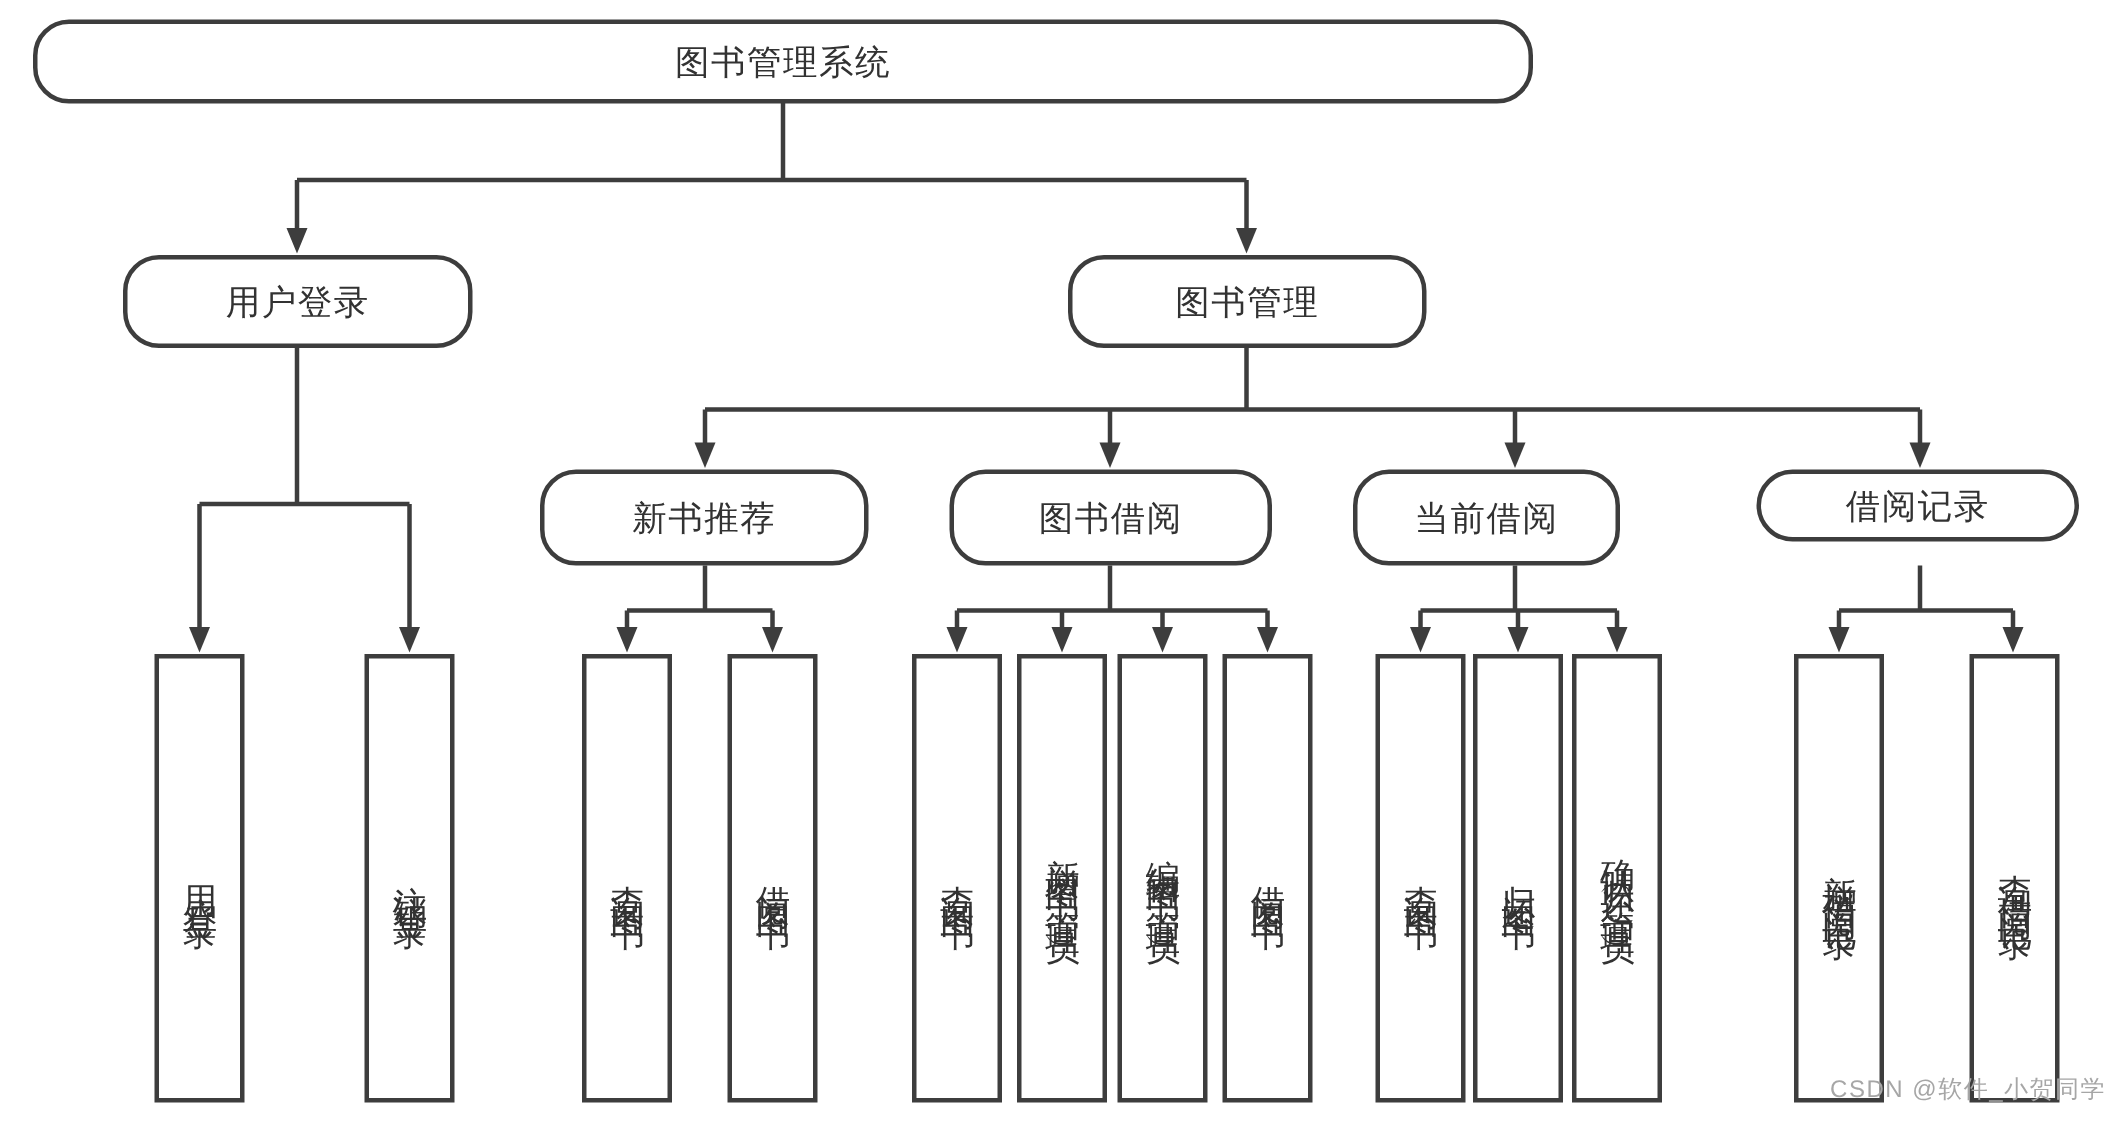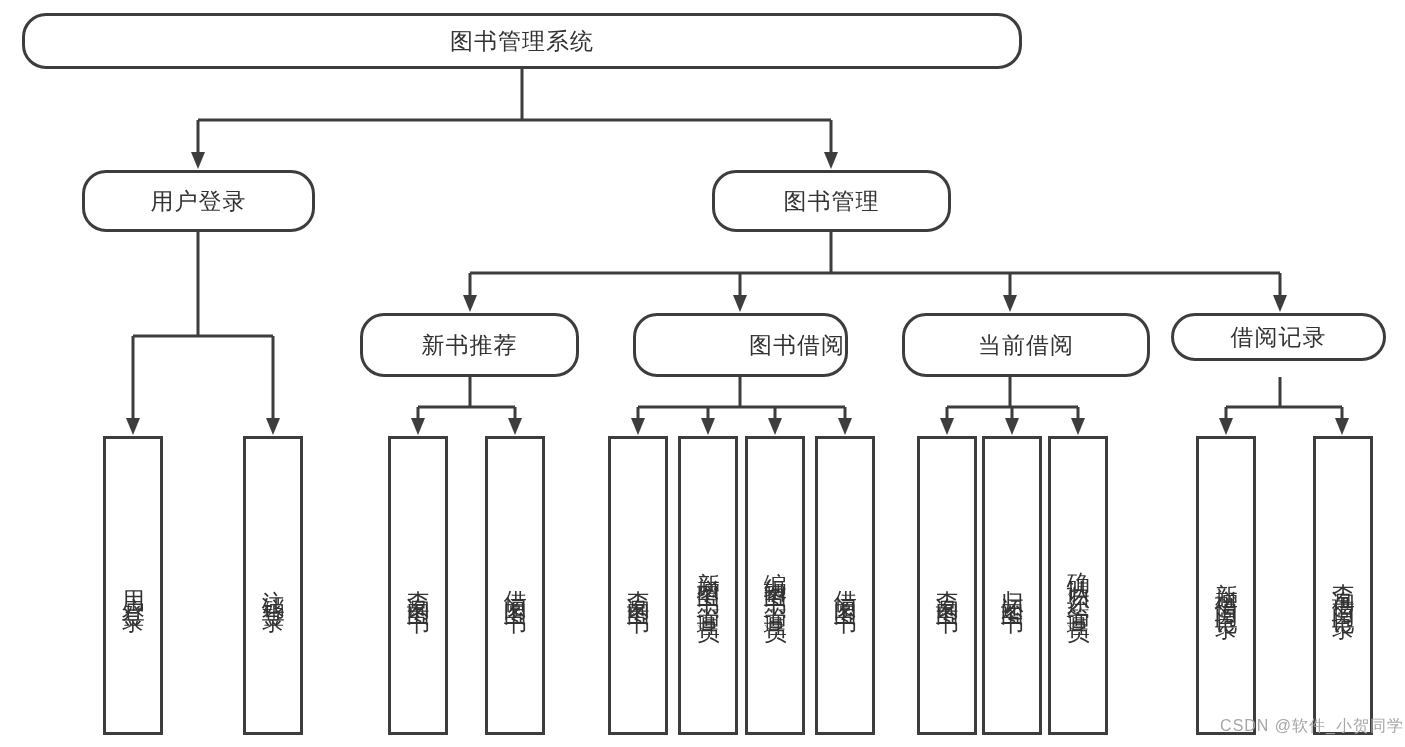--- a/index.html
+++ b/index.html
@@ -116,24 +116,24 @@
   <div class="box hbox" style="left:82px;top:170px;width:233px;height:62px;">
     <span>用户登录</span>
   </div>
   <div class="box hbox" style="left:360px;top:313px;width:219px;height:64px;">
     <span>新书推荐</span>
   </div>
 
   <div class="box hbox" style="left:712px;top:170px;width:239px;height:62px;">
     <span>图书管理</span>
   </div>
-  <div class="box hbox" style="left:633px;top:313px;width:215px;height:64px;justify-content:flex-end;">
+  <div class="box hbox" style="left:633px;top:313px;width:215px;height:64px;">
     <span>图书借阅</span>
   </div>
-  <div class="box hbox" style="left:902px;top:313px;width:248px;height:64px;">
+  <div class="box hbox" style="left:902px;top:313px;width:178px;height:64px;">
     <span>当前借阅</span>
   </div>
   <div class="box hbox" style="left:1171px;top:313px;width:215px;height:48px;">
     <span>借阅记录</span>
   </div>
 
   <div class="box vbox" style="left:103px;">
     <span class="vtext">用户登录</span>
   </div>
   <div class="box vbox" style="left:243px;">

